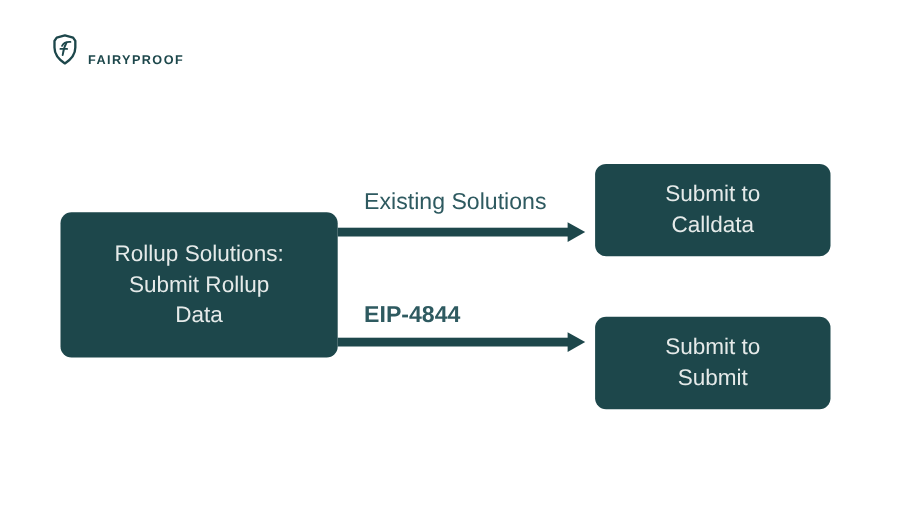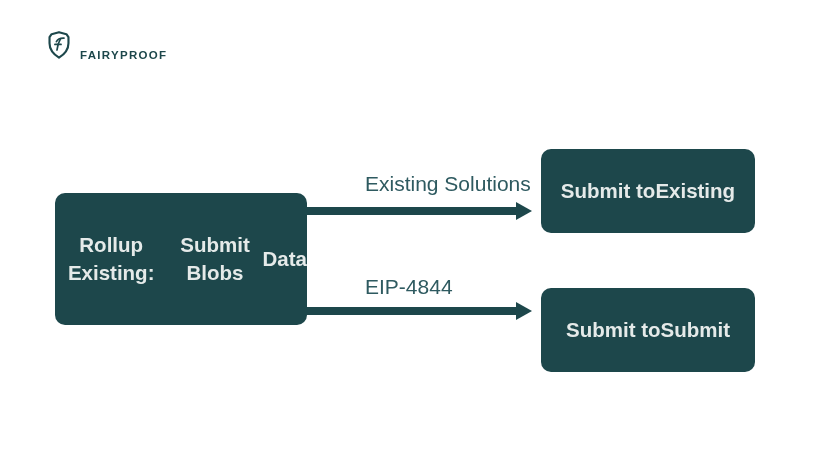--- a/index.html
+++ b/index.html
@@ -30,49 +30,48 @@
     font-weight:700;
     letter-spacing:1.3px;
   }
   
   .node{
     position:absolute;
     background:var(--primary);
     border-radius:10px;
     color:var(--box-text);
     display:flex;
-    flex-direction:row;
+    flex-direction:column;
     align-items:center;
     justify-content:center;
     text-align:center;
-    font-weight:700;
+    font-weight:400;
   }
   .node-source{
     left:55px;top:193px;width:252px;height:132px;
     font-size:20.5px;line-height:28px;
   }
   .node-target{
     width:214px;height:84px;
     font-size:20.5px;line-height:28px;
   }
   .node-target.calldata{left:541px;top:149px;}
   .node-target.blobs{left:541px;top:288px;}
   
   .edge-label{
     position:absolute;
     left:331px;
     color:var(--label);
     font-size:21px;
     line-height:26px;
     font-weight:300;
     white-space:nowrap;
-    margin-left:34px;
   }
   .edge-label.l1{top:171px;}
-  .edge-label.l2{top:274px;}
+  .edge-label.l2{top:274px;font-weight:bold;}
   .arrow-shaft{
     position:absolute;
     left:307px;width:211px;height:8px;
     background:var(--primary);
   }
   .arrow-shaft.a1{top:207px;}
   .arrow-shaft.a2{top:307px;}
   .arrow-head{
     position:absolute;
     left:516px;
@@ -93,36 +92,36 @@
     <svg width="26" height="32" viewBox="0 0 28 32" fill="none" stroke="#1d474b" stroke-linejoin="round" stroke-linecap="round">
       <path d="M14 2.2 L22 4.4 L24.2 7.6 L24.2 14 C24.2 20.8 19.6 26 14 29.6 C8.4 26 3.8 20.8 3.8 14 L3.8 7.6 L6 4.4 Z" stroke-width="2.3"></path>
       <path d="M19.4 8.6 Q13.4 8.2 11.2 12.4" stroke-width="1.8"></path>
       <path d="M15.6 9.4 Q12.8 14 11.8 21.4" stroke-width="1.8"></path>
       <path d="M9.6 15.4 L16.2 15.4" stroke-width="1.8"></path>
     </svg>
     <span class="brand-name">FAIRYPROOF</span>
   </div>
 
   <div class="node node-source">
-    <div>Rollup Existing:</div>
-    <div>Submit Blobs</div>
+    <div>Rollup Solutions:</div>
+    <div>Submit Rollup</div>
     <div>Data</div>
   </div>
 
   <div class="edge-label l1">Existing Solutions</div>
   <div class="arrow-shaft a1"></div>
   <div class="arrow-head a1"></div>
 
   <div class="edge-label l2">EIP-4844</div>
   <div class="arrow-shaft a2"></div>
   <div class="arrow-head a2"></div>
 
   <div class="node node-target calldata">
     <div>Submit to</div>
-    <div>Existing</div>
+    <div>Calldata</div>
   </div>
 
   <div class="node node-target blobs">
     <div>Submit to</div>
     <div>Submit</div>
   </div>
 
 </div>
 
 </body></html>

